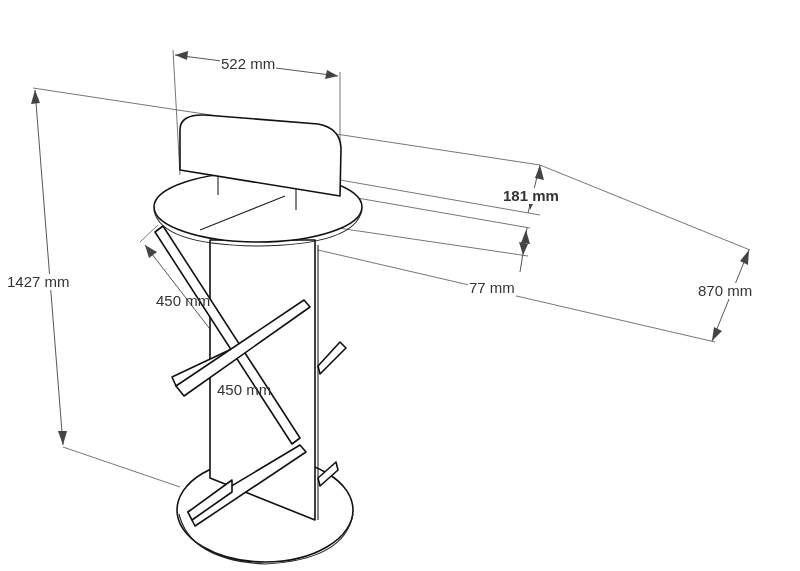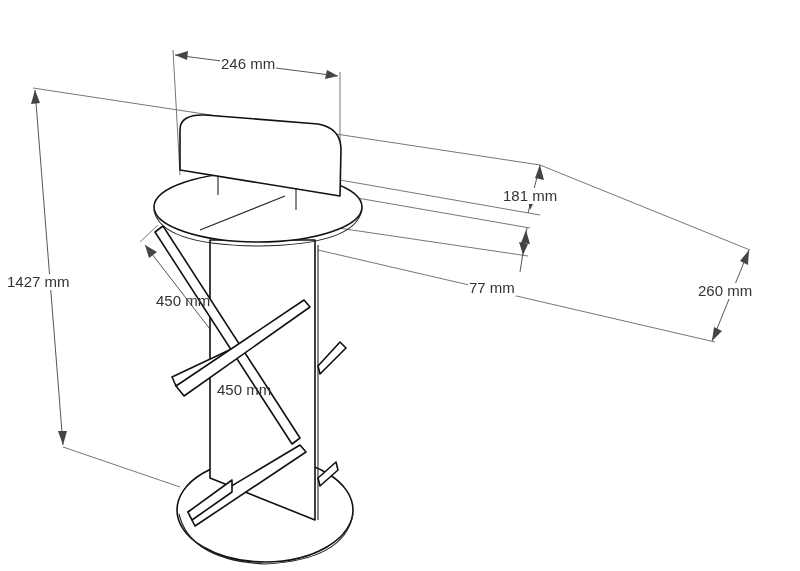--- a/index.html
+++ b/index.html
@@ -102,19 +102,19 @@
     <line class="obj-thin" x1="200" y1="230" x2="285" y2="196"></line>
   </g>
 
   <g>
     <line class="obj-thin" x1="218" y1="172" x2="218" y2="195"></line>
     <line class="obj-thin" x1="296" y1="188" x2="296" y2="210"></line>
     <path class="obj" d="M180,170 L180,130 Q180,114 205,115 L318,124 Q340,128 341,148 L340,196 Z"></path>
   </g>
 </svg>
 
-<span class="dim-label" style="left:220px;top:56px;">246 mm</span>
+<span class="dim-label" style="left:220px;top:56px;">522 mm</span>
 <span class="dim-label" style="left:6px;top:274px;text-align:center;">1427 mm</span>
-<span class="dim-label" style="left:502px;top:188px;">181 mm</span>
+<span class="dim-label" style="left:502px;top:188px;font-weight:bold;">181 mm</span>
 <span class="dim-label" style="left:468px;top:280px;">77 mm</span>
-<span class="dim-label" style="left:697px;top:283px;">260 mm</span>
+<span class="dim-label" style="left:697px;top:283px;">870 mm</span>
 <span class="dim-label" style="left:155px;top:293px;background:transparent;">450 mm</span>
 <span class="dim-label" style="left:216px;top:382px;background:transparent;">450 mm</span>
 
 </body></html>

